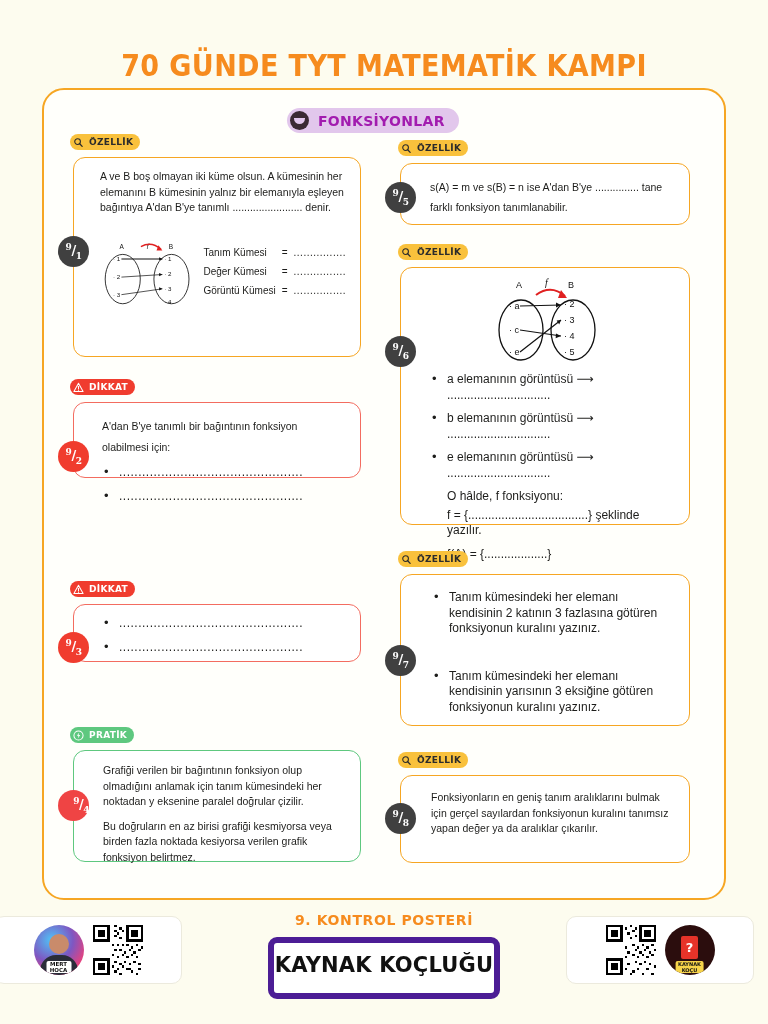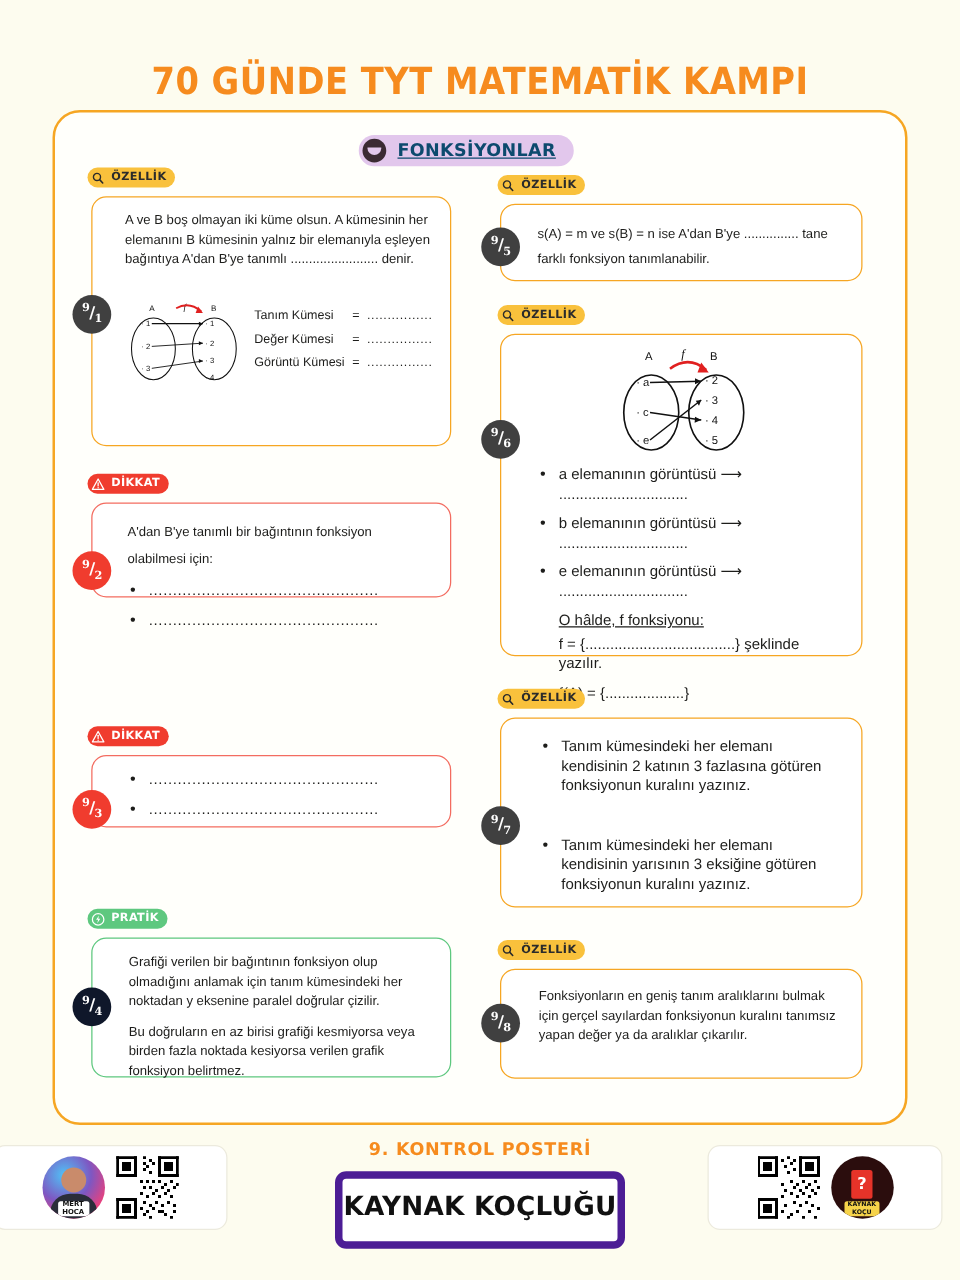--- a/index.html
+++ b/index.html
@@ -38,23 +38,22 @@
   .topic-icon {
     width: 19px; height: 19px; border-radius: 50%;
     background: #3b2a33; margin-right: 9px;
     display: flex; align-items: center; justify-content: center;
   }
   .topic-icon i {
     display:block; width: 11px; height: 6px; background: #E2C7EC;
     border-radius: 0 0 11px 11px;
   }
   .topic-label {
-    font-size: 14px; font-weight: 700; color: #0c4a6e; letter-spacing: 0.3px;
-    font-family: "DejaVu Sans", sans-serif;
-    text-decoration: underline;
+    font-size: 14px; font-weight: 700; color: #a21caf; letter-spacing: 0.3px;
+    font-family: "DejaVu Sans", sans-serif;
   }
 
   
   .tag {
     position: absolute; height: 16px; display: flex; align-items: center;
     border-radius: 8px; padding: 0 7px 0 2px;
   }
   .tag .tag-ico {
     width: 12px; height: 12px; margin-right: 5px;
     display: flex; align-items: center; justify-content: center;
@@ -87,21 +86,21 @@
 
   
   .numbadge {
     position: absolute; width: 31px; height: 31px; border-radius: 50%;
     display: flex; align-items: center; justify-content: center;
     color: #fff; z-index: 5;
     font-family: "DejaVu Serif", serif;
   }
   .numbadge.amber { background: #404040; }
   .numbadge.red   { background: #F03C2E; }
-  .numbadge.green { background: #0f172a; }
+  .numbadge.green { background: #ef4444; justify-content: flex-end; }
   .frac { font-size: 13px; font-weight: 700; line-height: 1; letter-spacing: -0.5px;}
   .frac sup { font-size: 9px; vertical-align: super; }
   .frac sub { font-size: 9px; vertical-align: sub; }
 
   
   ul.blist { list-style: none; margin: 0; padding: 0; }
   ul.blist li {
     position: relative; padding-left: 17px;
     font-size: 12px; line-height: 15.5px; color: #1d1d1b;
     margin-bottom: 8px;
@@ -389,21 +388,21 @@
           <path d="M 73 60 l -5 -2.6 l -0.3 4.8 z" fill="#111"></path>
           <line x1="32" y1="76" x2="73" y2="44" stroke="#111" stroke-width="1.2"></line>
           <path d="M 73 44 l -4.4 0.6 l 2.6 4 z" fill="#111"></path>
         </svg>
       </div>
 
       <ul class="blist" style="margin-top:6px;">
         <li>a elemanının görüntüsü ⟶ ...............................</li>
         <li>b elemanının görüntüsü ⟶ ...............................</li>
         <li>e elemanının görüntüsü ⟶ ...............................</li>
-        <li class="nobul" style="margin-bottom:3px;text-decoration:underline;">O hâlde, f fonksiyonu:</li>
+        <li class="nobul" style="margin-bottom:3px;">O hâlde, f fonksiyonu:</li>
         <li class="nobul">f = {....................................} şeklinde yazılır.</li>
         <li style="margin-bottom:0;">f(A) = {...................}</li>
       </ul>
     </div>
   </div>
   <div class="numbadge amber" style="left:385px; top:336px;">
     <span class="frac"><sup>9</sup>/<sub>6</sub></span>
   </div>
 
   <div class="tag tag-ozellik" style="left:398px; top:551px;">

